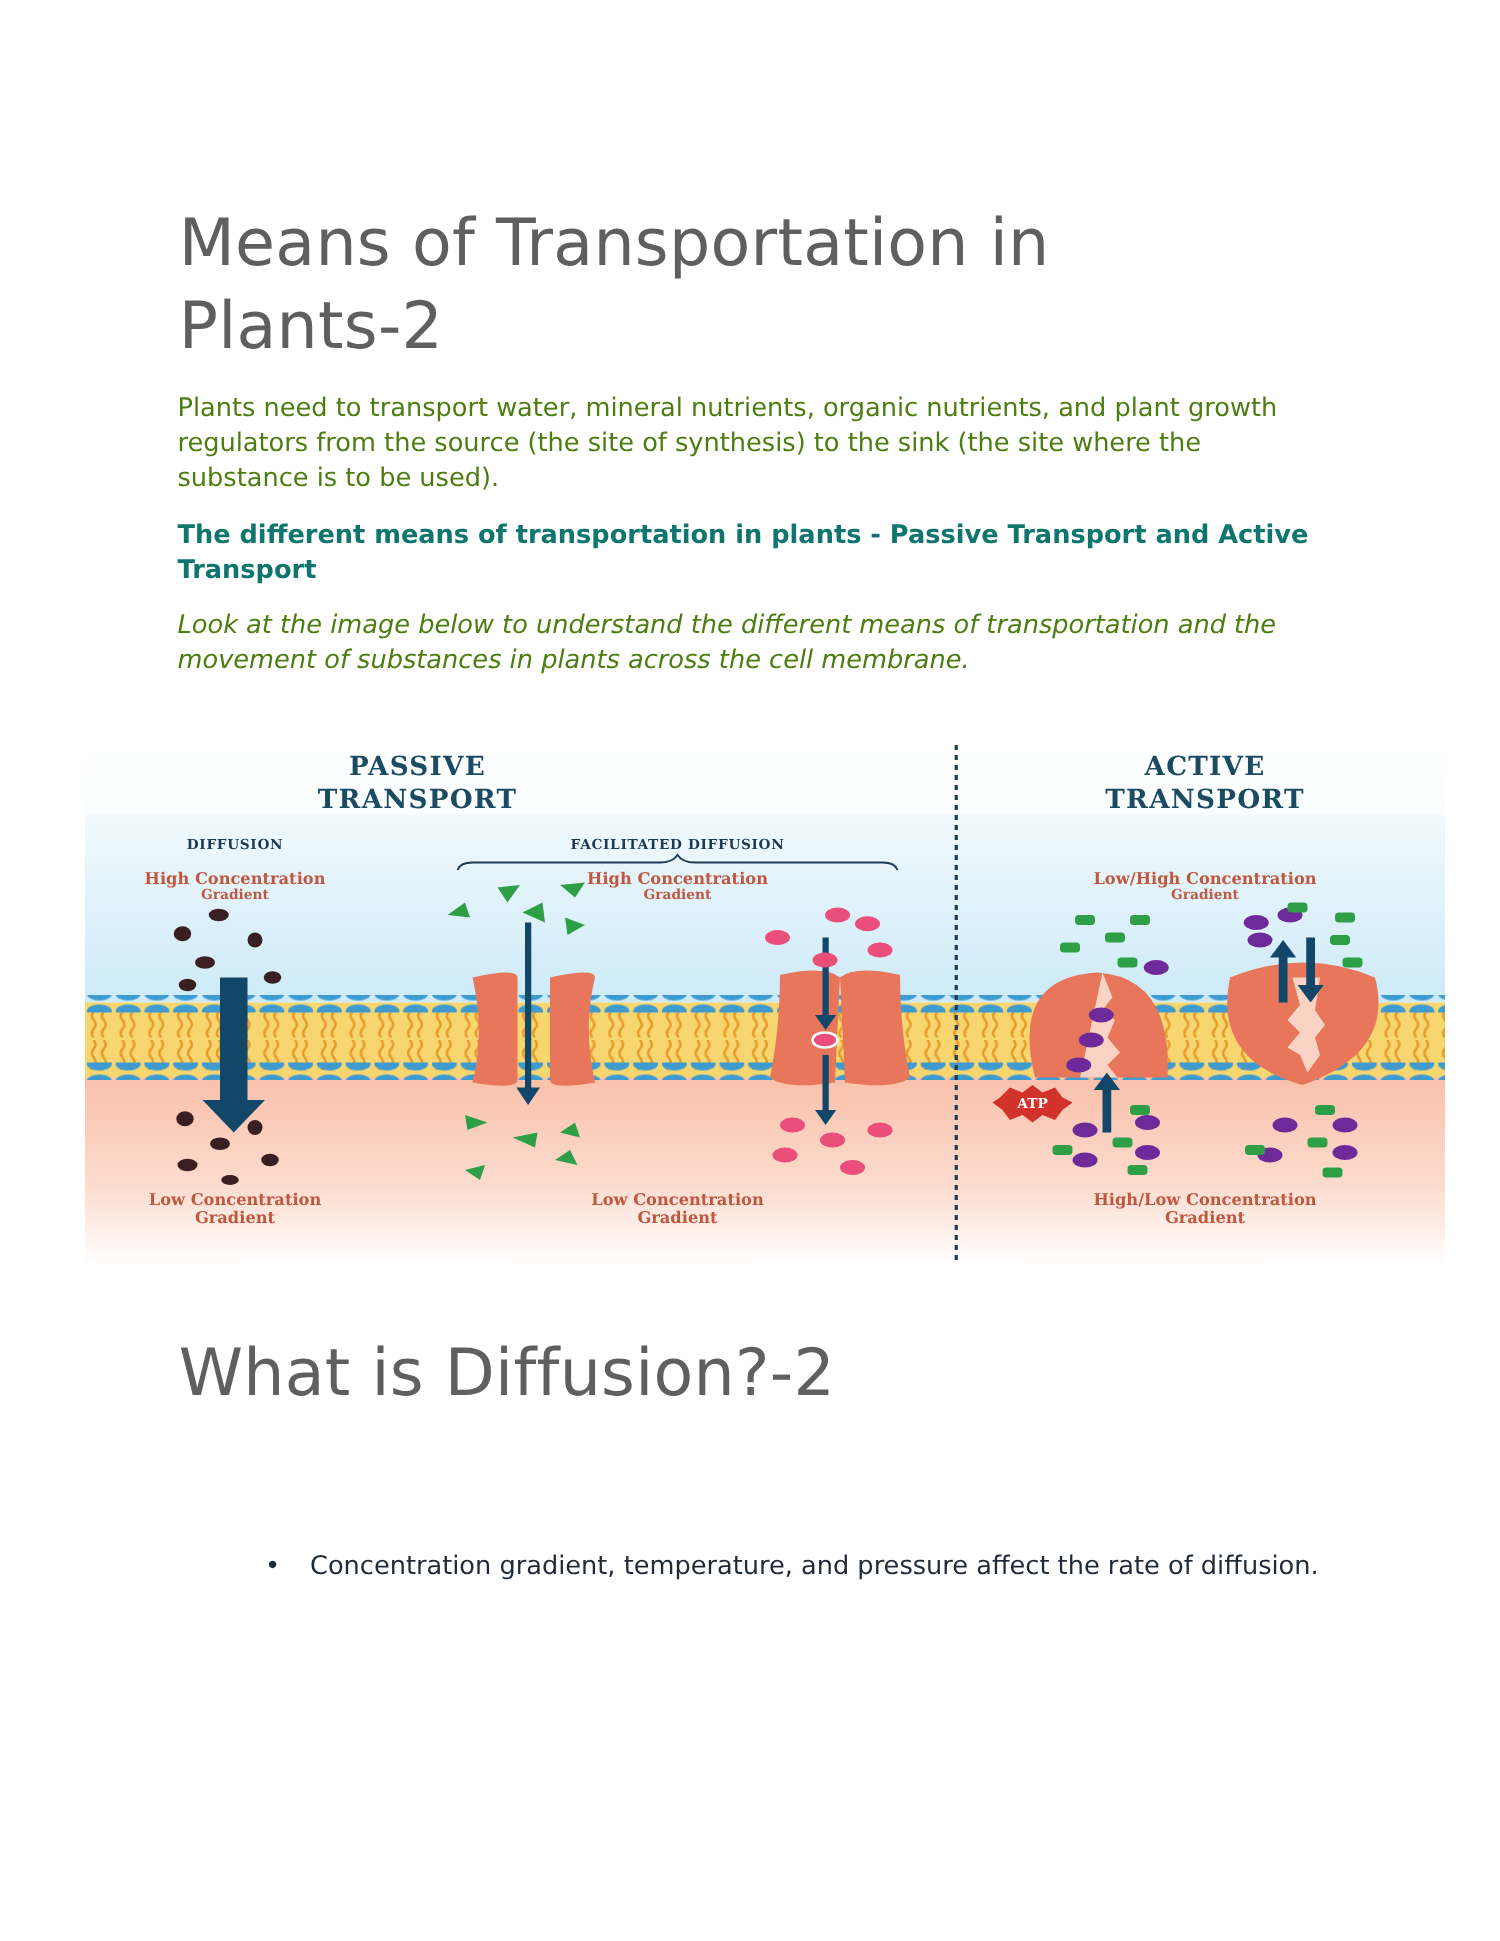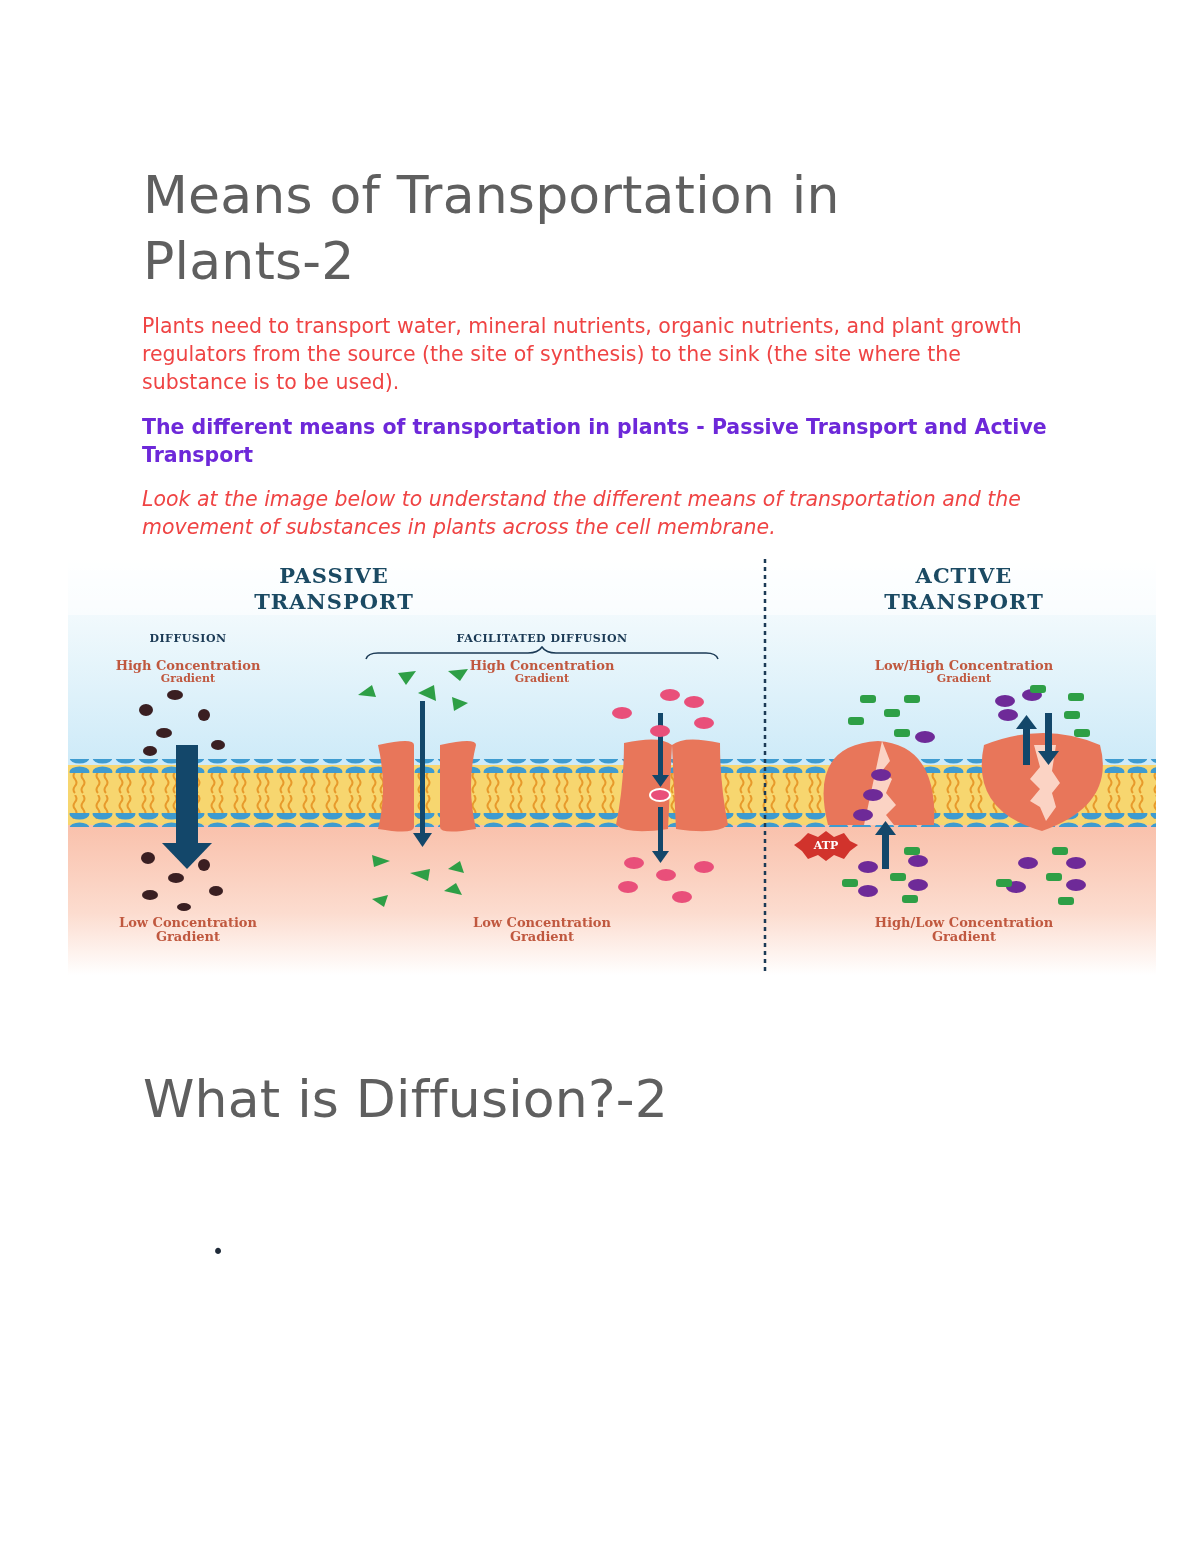--- a/index.html
+++ b/index.html
@@ -5,32 +5,32 @@
   html, body { margin: 0; padding: 0; background: #ffffff; }
   body { width: 1200px; height: 1553px; position: relative; overflow: hidden;
          font-family: "DejaVu Sans", sans-serif; color: #1f2a38; }
   .page { position: absolute; left: 0; top: 0; width: 1200px; height: 1553px; }
   .h1 { position: absolute; left: 143px; margin: 0; font-weight: normal;
         font-size: 52px; line-height: 66px; color: #5f5f5f; letter-spacing: 0.2px;
         font-family: "DejaVu Sans", sans-serif; }
   #title1 { top: 162px; width: 800px; }
   #title2 { top: 1066px; }
   .para { position: absolute; left: 142px; width: 930px; margin: 0;
-          font-size: 20.5px; line-height: 28px; color: #ef4444; }
+          font-size: 20.5px; line-height: 28px; color: #4d7c0f; }
   #p1 { top: 312px; }
-  #p2 { top: 413px; font-weight: bold; color: #6d28d9; }
+  #p2 { top: 413px; font-weight: bold; color: #0f766e; }
   #p3 { top: 485px; font-style: italic; }
   #p4 { top: 1157px; }
   .bullet-list { position: absolute; left: 200px; top: 1238px; width: 860px;
                  margin: 0; padding: 0; list-style: none; }
   .bullet-list li { position: relative; padding-left: 48px; font-size: 20.5px;
                     line-height: 28px; color: #1f2a38; }
   .bullet-list li .dot { position: absolute; left: 12px; top: 0; }
   
-  .diagram { position: absolute; left: 68px; top: 555px; width: 1088px; height: 420px; }
+  .diagram { position: absolute; left: 68px; top: 592px; width: 1088px; height: 420px; }
   .diagram svg { width: 100%; height: 100%; display: block; }
   .dlabel { font-family: "DejaVu Serif", serif; font-weight: bold; }
 </style>
 </head>
 <body>
 
 <div class="page">
 
   <h1 class="h1" id="title1">Means of Transportation in Plants-2</h1>
 
@@ -225,16 +225,17 @@
       <text class="dlabel" x="896" y="386" text-anchor="middle" font-size="13" fill="#c0583f">Gradient</text>
     </svg>
   </div>
 
   <h1 class="h1" id="title2">What is Diffusion?-2</h1>
 
 
   <ul class="bullet-list">
     <li>
       <span class="dot">•</span>
+      <span>Concentration gradient, temperature, and pressure affect the rate of diffusion.</span>
     </li>
   </ul>
 
 </div>
 
 </body></html>

